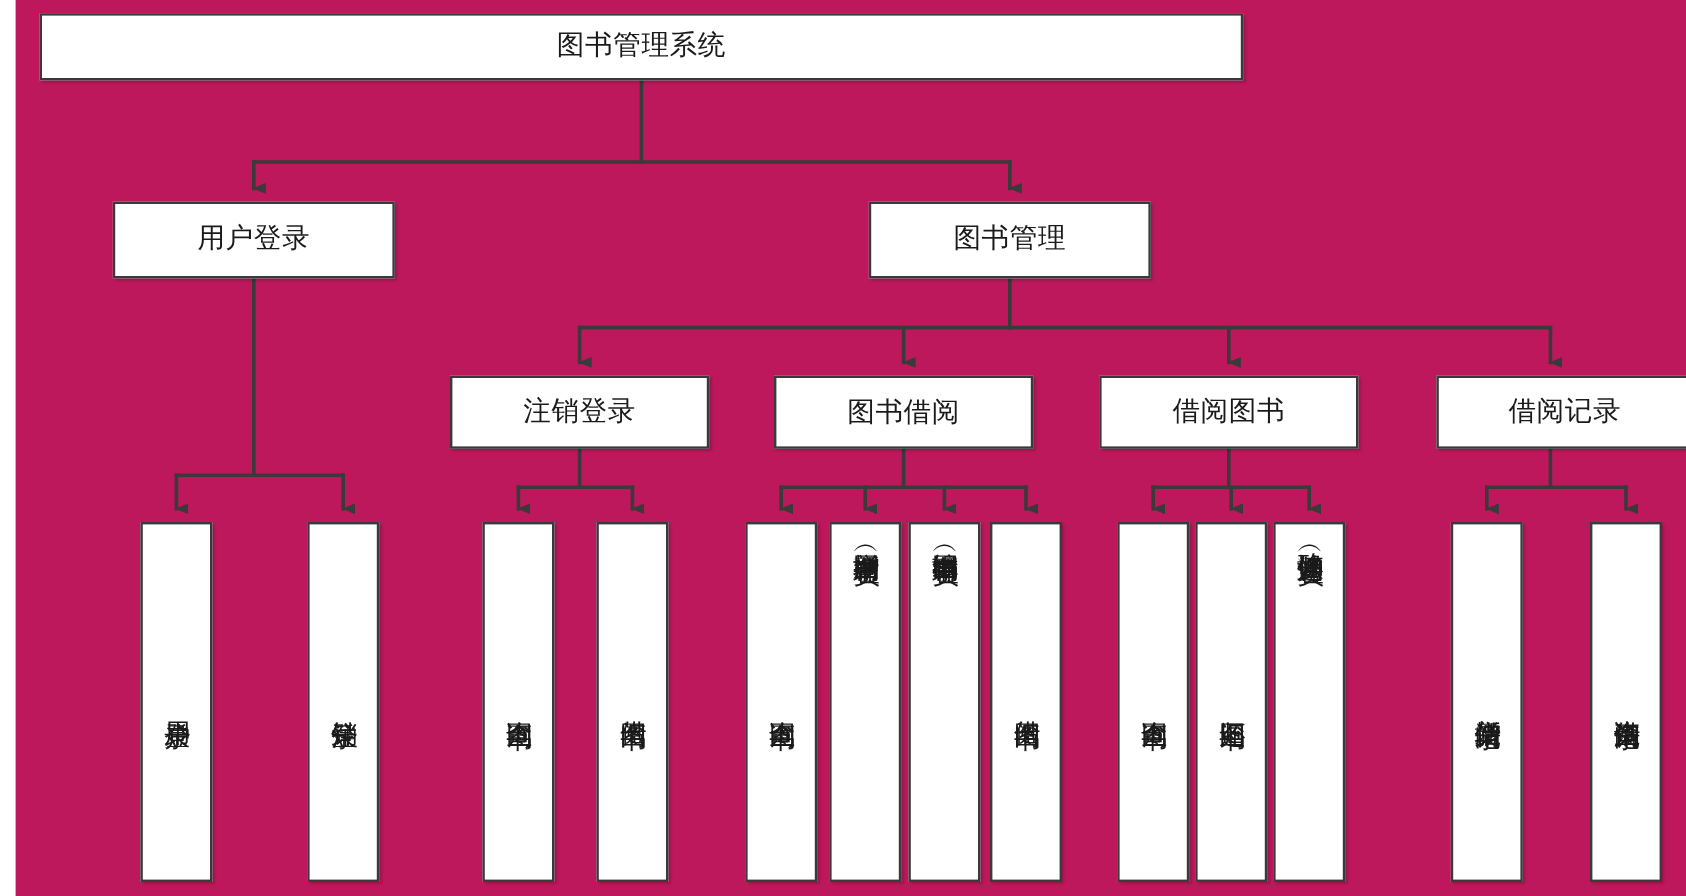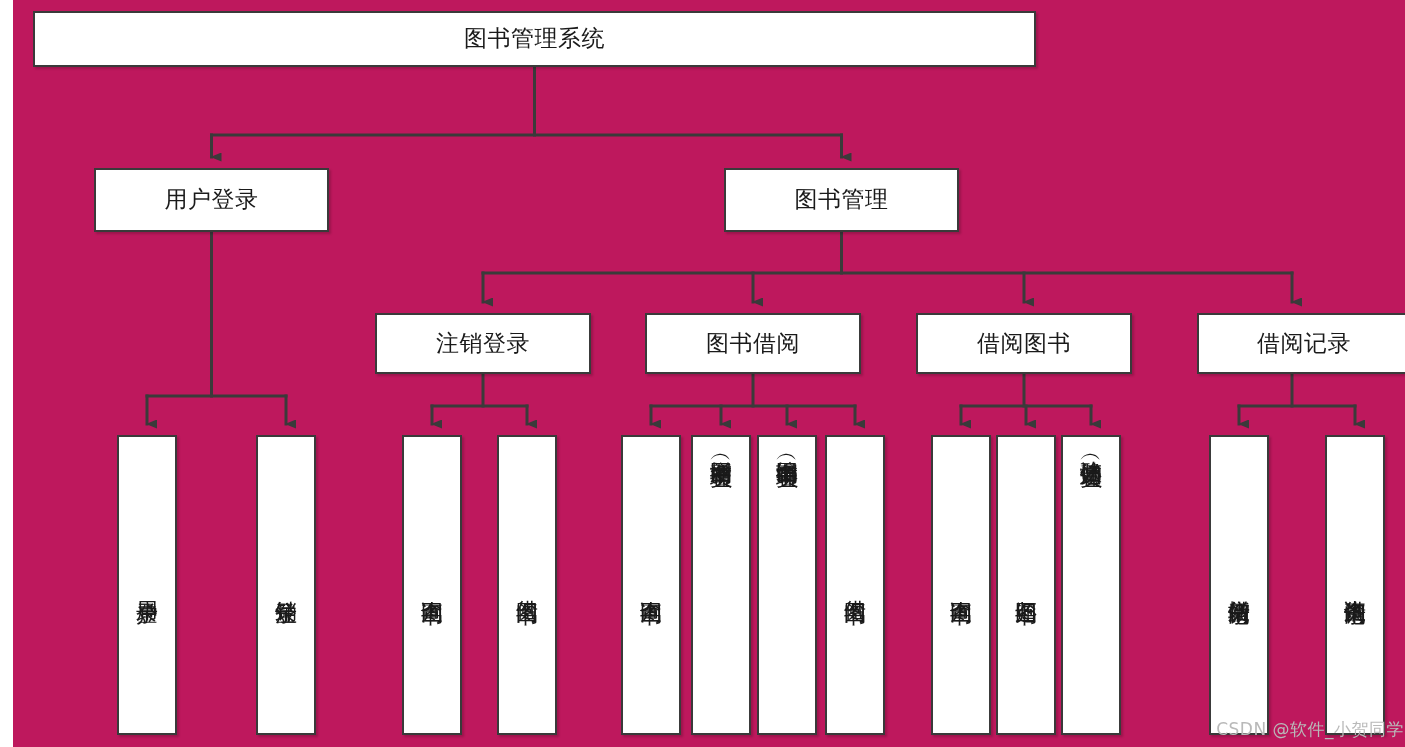--- a/index.html
+++ b/index.html
@@ -178,14 +178,13 @@
         <span class="node-label">确认归还（管理员）</span>
       </div>
       <div class="node-box vertical centered" style="left: 1196px; top: 435px; width: 60px; height: 300px;">
         <span class="node-label">新增借阅记录</span>
       </div>
       <div class="node-box vertical centered" style="left: 1312px; top: 435px; width: 60px; height: 300px;">
         <span class="node-label">查询借阅记录</span>
       </div>
     </div>
 
-  <div class="watermark">CSDN @软件_小贺同学</div>
 </div>
 
 </body></html>

